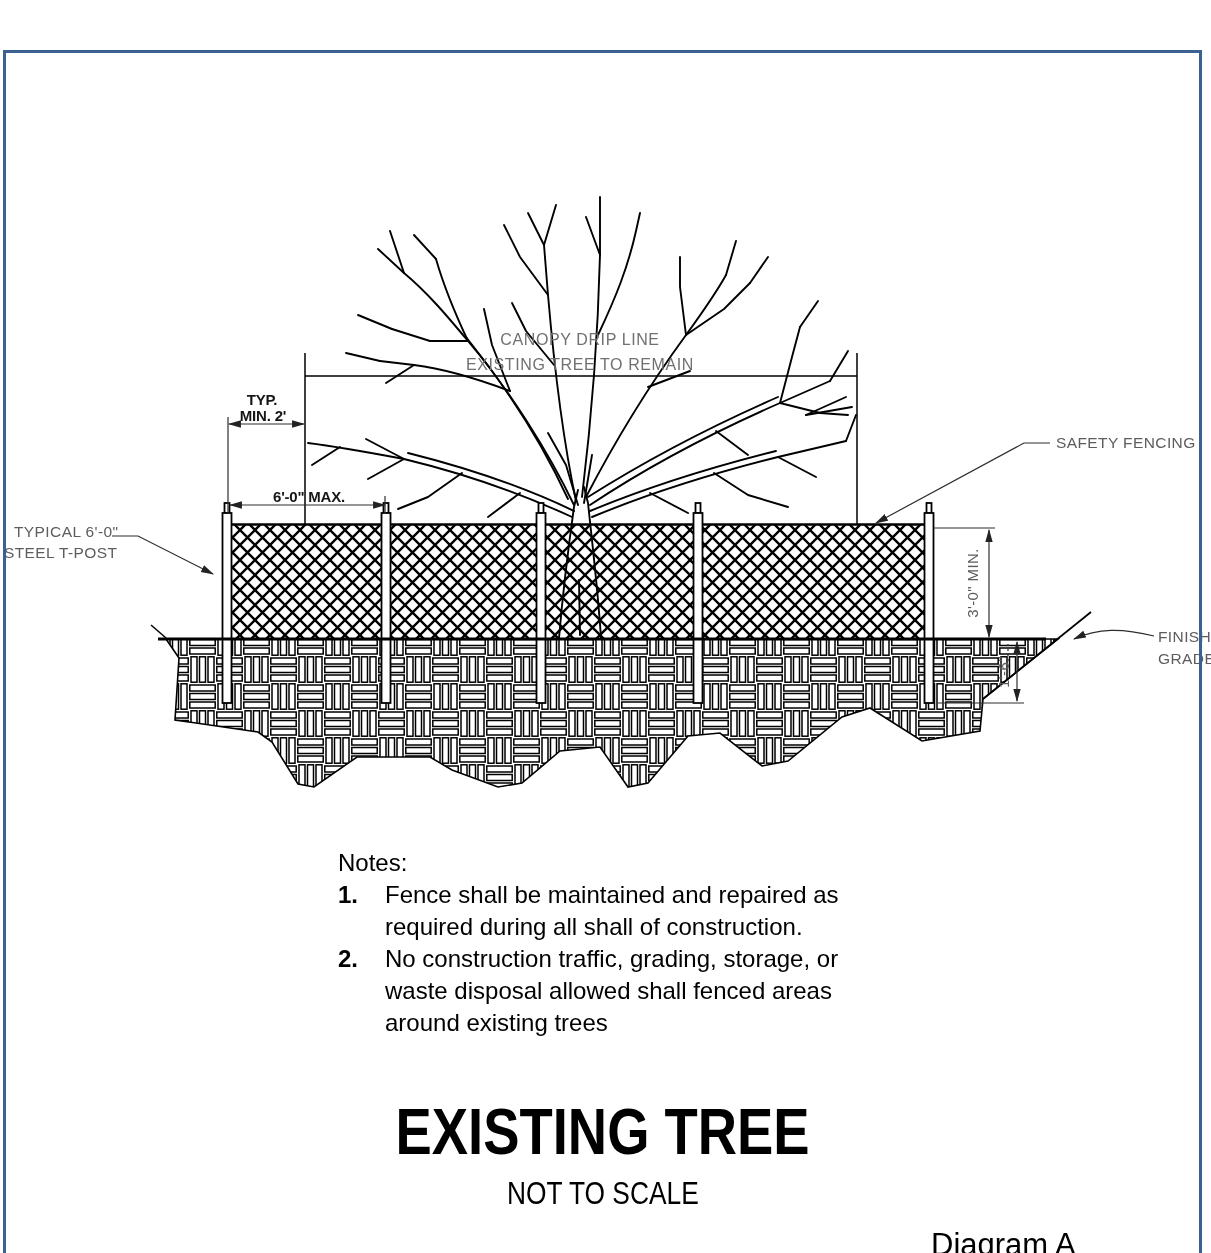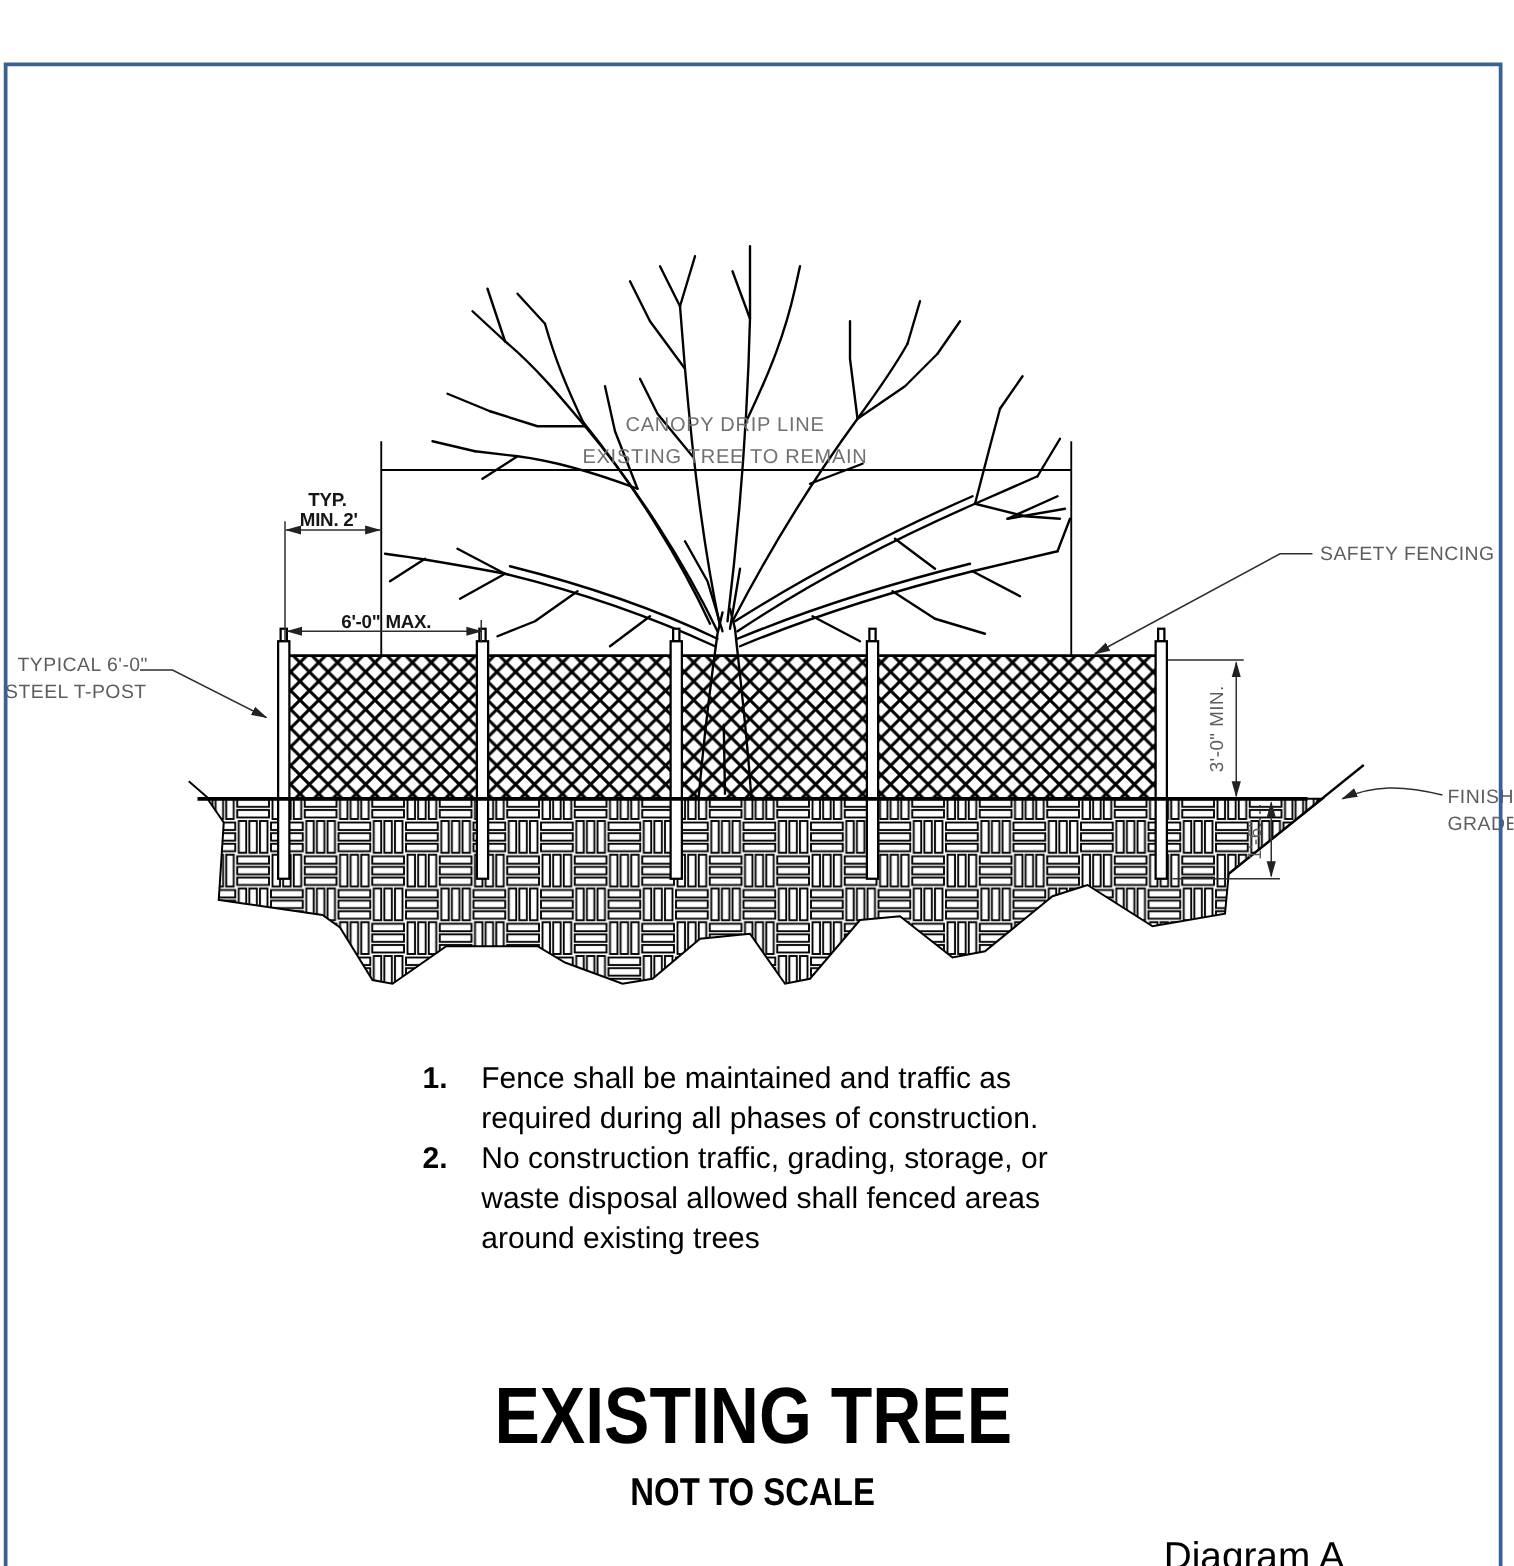--- a/index.html
+++ b/index.html
@@ -15,21 +15,21 @@
   .ln{stroke:#000;fill:none;}
   .dim{stroke:#2e2e2e;stroke-width:1.2;fill:none;}
   .notes{position:absolute;left:338px;top:812px;width:540px;color:#000;}
   .notes-heading{font-size:24px;line-height:32px;}
   .note-row{display:flex;align-items:flex-start;}
   .note-num{width:47px;flex:0 0 47px;font-size:24px;line-height:32px;font-weight:600;}
   .note-text{width:493px;font-size:24px;line-height:32px;}
   .titleblock{position:absolute;left:0;top:1068px;width:1205px;text-align:center;color:#000;}
   .title-line{font-size:64px;font-weight:bold;line-height:59px;white-space:nowrap;}
   .title-line > span{display:inline-block;transform:scaleX(0.85);transform-origin:center;}
-  .scale-note{margin-top:14px;font-size:31px;font-weight:bold;}
+  .scale-note{margin-top:14px;font-size:31px;font-weight:normal;}
   .scale-note > span{display:inline-block;transform:scaleX(0.85);transform-origin:center;}
   .diagram-ref{position:absolute;left:931px;top:1192px;font-size:31px;color:#000;white-space:nowrap;}
 </style>
 </head>
 <body>
 
 <div class="page">
   <div class="frame"></div>
 
   <svg width="1211" height="790" viewBox="0 0 1211 790">
@@ -200,23 +200,24 @@
 
     <g>
       <path class="dim" d="M1154,601 C1122,593 1098,593 1074,604" marker-end="url(#arr)"></path>
       <text class="lbl" x="1158" y="607">FINISH</text>
       <text class="lbl" x="1158" y="629">GRADE</text>
     </g>
   </svg>
 
   
   <div class="notes">
+    <div class="notes-heading">Notes:</div>
     <div class="note-row">
       <span class="note-num">1.</span>
-      <span class="note-text">Fence shall be maintained and traffic as required during all phases of construction.</span>
+      <span class="note-text">Fence shall be maintained and repaired as required during all shall of construction.</span>
     </div>
     <div class="note-row">
       <span class="note-num">2.</span>
       <span class="note-text">No construction traffic, grading, storage, or waste disposal allowed shall fenced areas around existing trees</span>
     </div>
   </div>
 
   
   <div class="titleblock">
     <div class="title-line"><span>EXISTING TREE</span></div>

